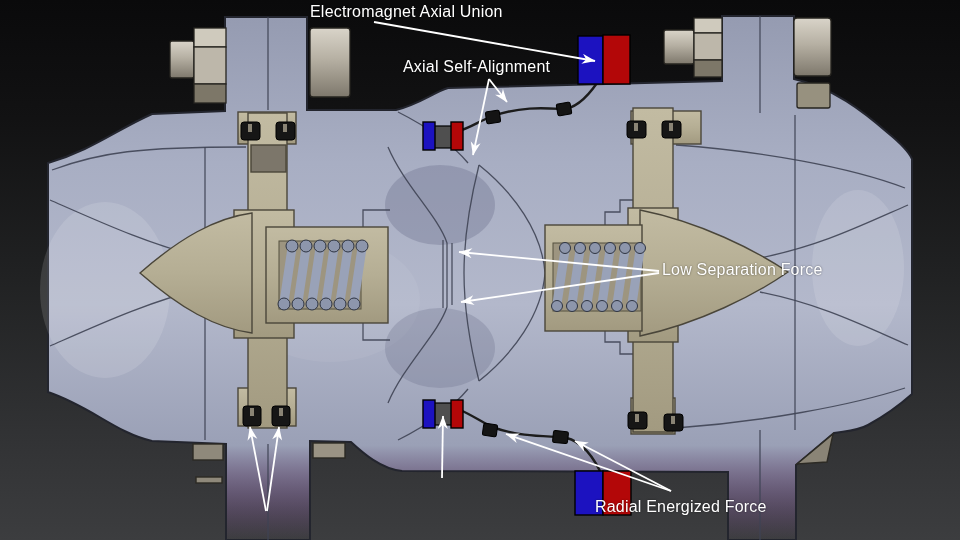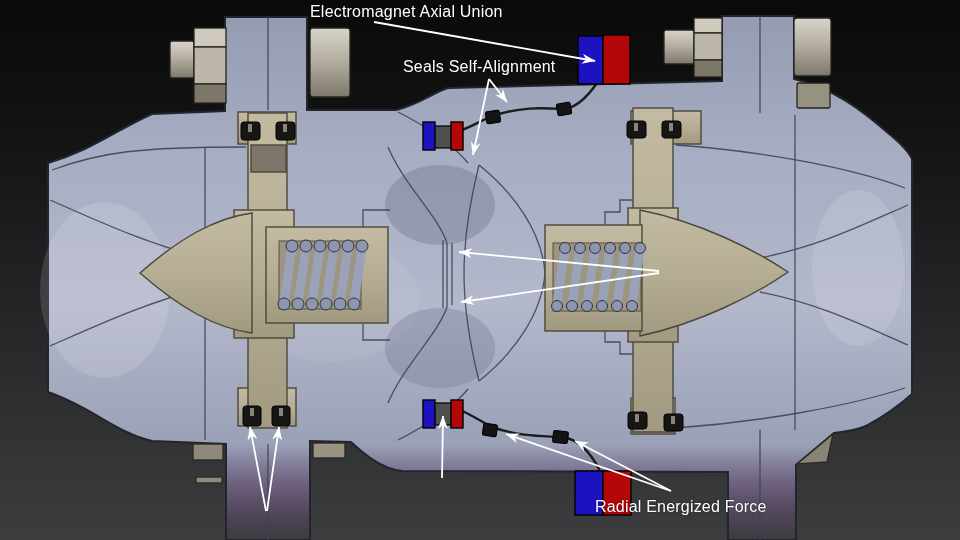--- a/index.html
+++ b/index.html
@@ -264,16 +264,17 @@
     <line class="annot-line" x1="659" y1="273" x2="461" y2="302" marker-end="url(#ah)"></line>
     <line class="annot-line" x1="442" y1="478" x2="443" y2="416" marker-end="url(#ah)"></line>
     <line class="annot-line" x1="671" y1="491" x2="506" y2="434" marker-end="url(#ah)"></line>
     <line class="annot-line" x1="671" y1="491" x2="575" y2="441" marker-end="url(#ah)"></line>
     <line class="annot-line" x1="266" y1="511" x2="250" y2="427" marker-end="url(#ah)"></line>
     <line class="annot-line" x1="267" y1="511" x2="279" y2="427" marker-end="url(#ah)"></line>
   </g>
 </svg>
 
 <div class="label" style="left:310px;top:3px;">Electromagnet Axial Union</div>
-<div class="label" style="left:403px;top:58px;">Seals Self-Alignment</div>
+<div class="label" style="left:403px;top:58px;">Axial Self-Alignment</div>
+<div class="label" style="left:662px;top:261px;">Low Separation Force</div>
 <div class="label" style="left:595px;top:498px;">Radial Energized Force</div>
 
 </div>
 
 </body></html>

